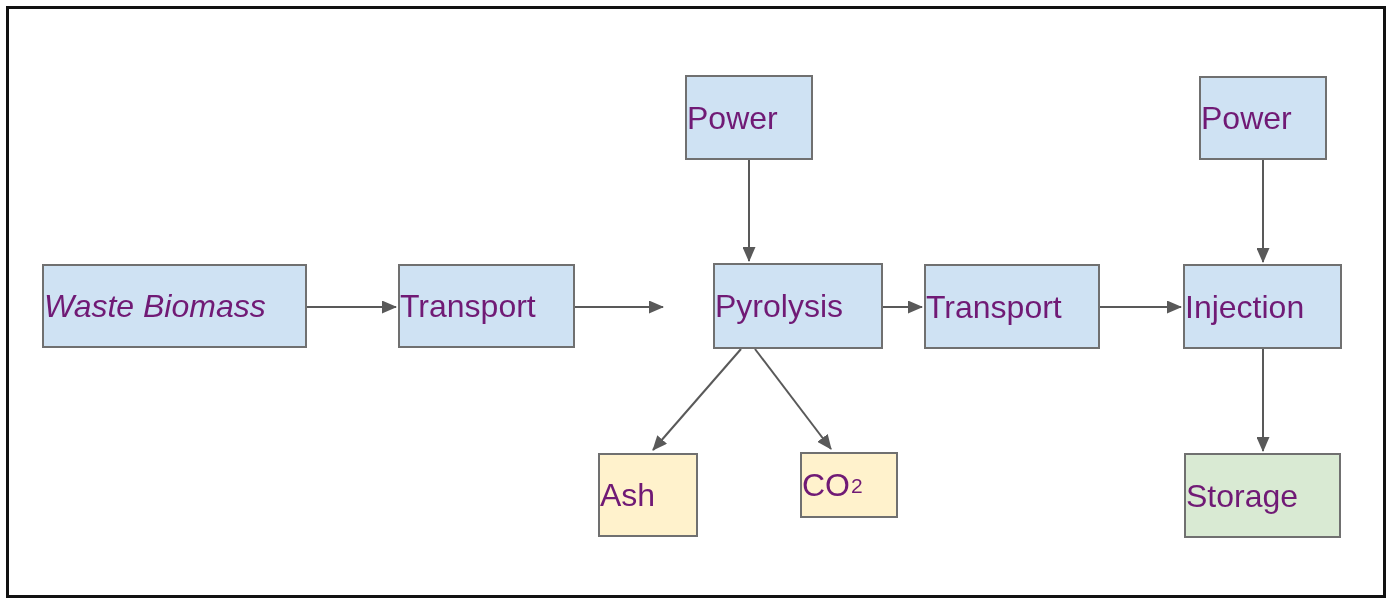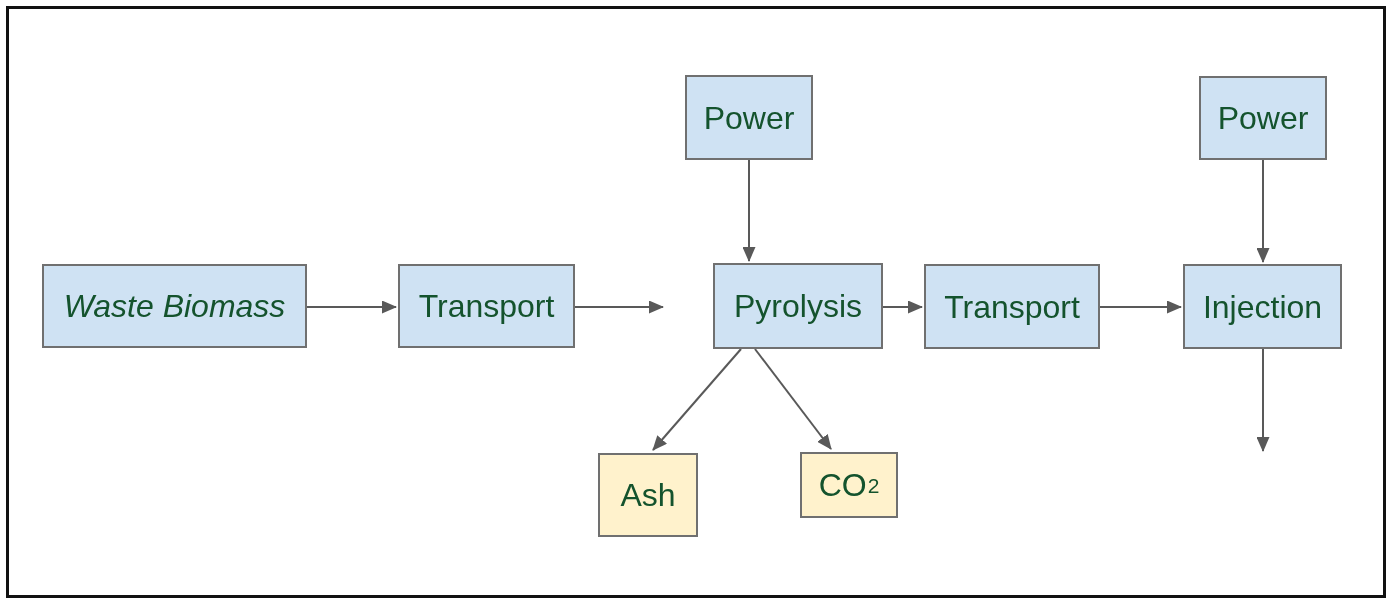--- a/index.html
+++ b/index.html
@@ -31,22 +31,22 @@
     top: 0;
     width: 1400px;
     height: 609px;
   }
   .node {
     position: absolute;
     box-sizing: border-box;
     border: 2px solid #707070;
     display: flex;
     align-items: center;
-    justify-content: center;
-    color: #14532d;
+    justify-content: flex-start;
+    color: #701a75;
     font-size: 32px;
     line-height: 1;
     white-space: nowrap;
   }
   .node sub.sublabel {
     font-size: 21px;
     line-height: 1;
     vertical-align: -12px;
     margin-left: 1px;
   }
@@ -107,14 +107,17 @@
 
   <div class="node" style="left: 1183px; top: 264px; width: 159px; height: 85px; background: rgb(207, 226, 243);">
     <span class="label">Injection</span>
   </div>
 
   <div class="node" style="left: 800px; top: 452px; width: 98px; height: 66px; background: rgb(255, 242, 204);">
     <span class="label">CO</span>
       <sub class="sublabel">2</sub>
   </div>
 
+  <div class="node" style="left: 1184px; top: 453px; width: 157px; height: 85px; background: rgb(217, 234, 211);">
+    <span class="label">Storage</span>
+  </div>
 
 </div>
 
 </body></html>

